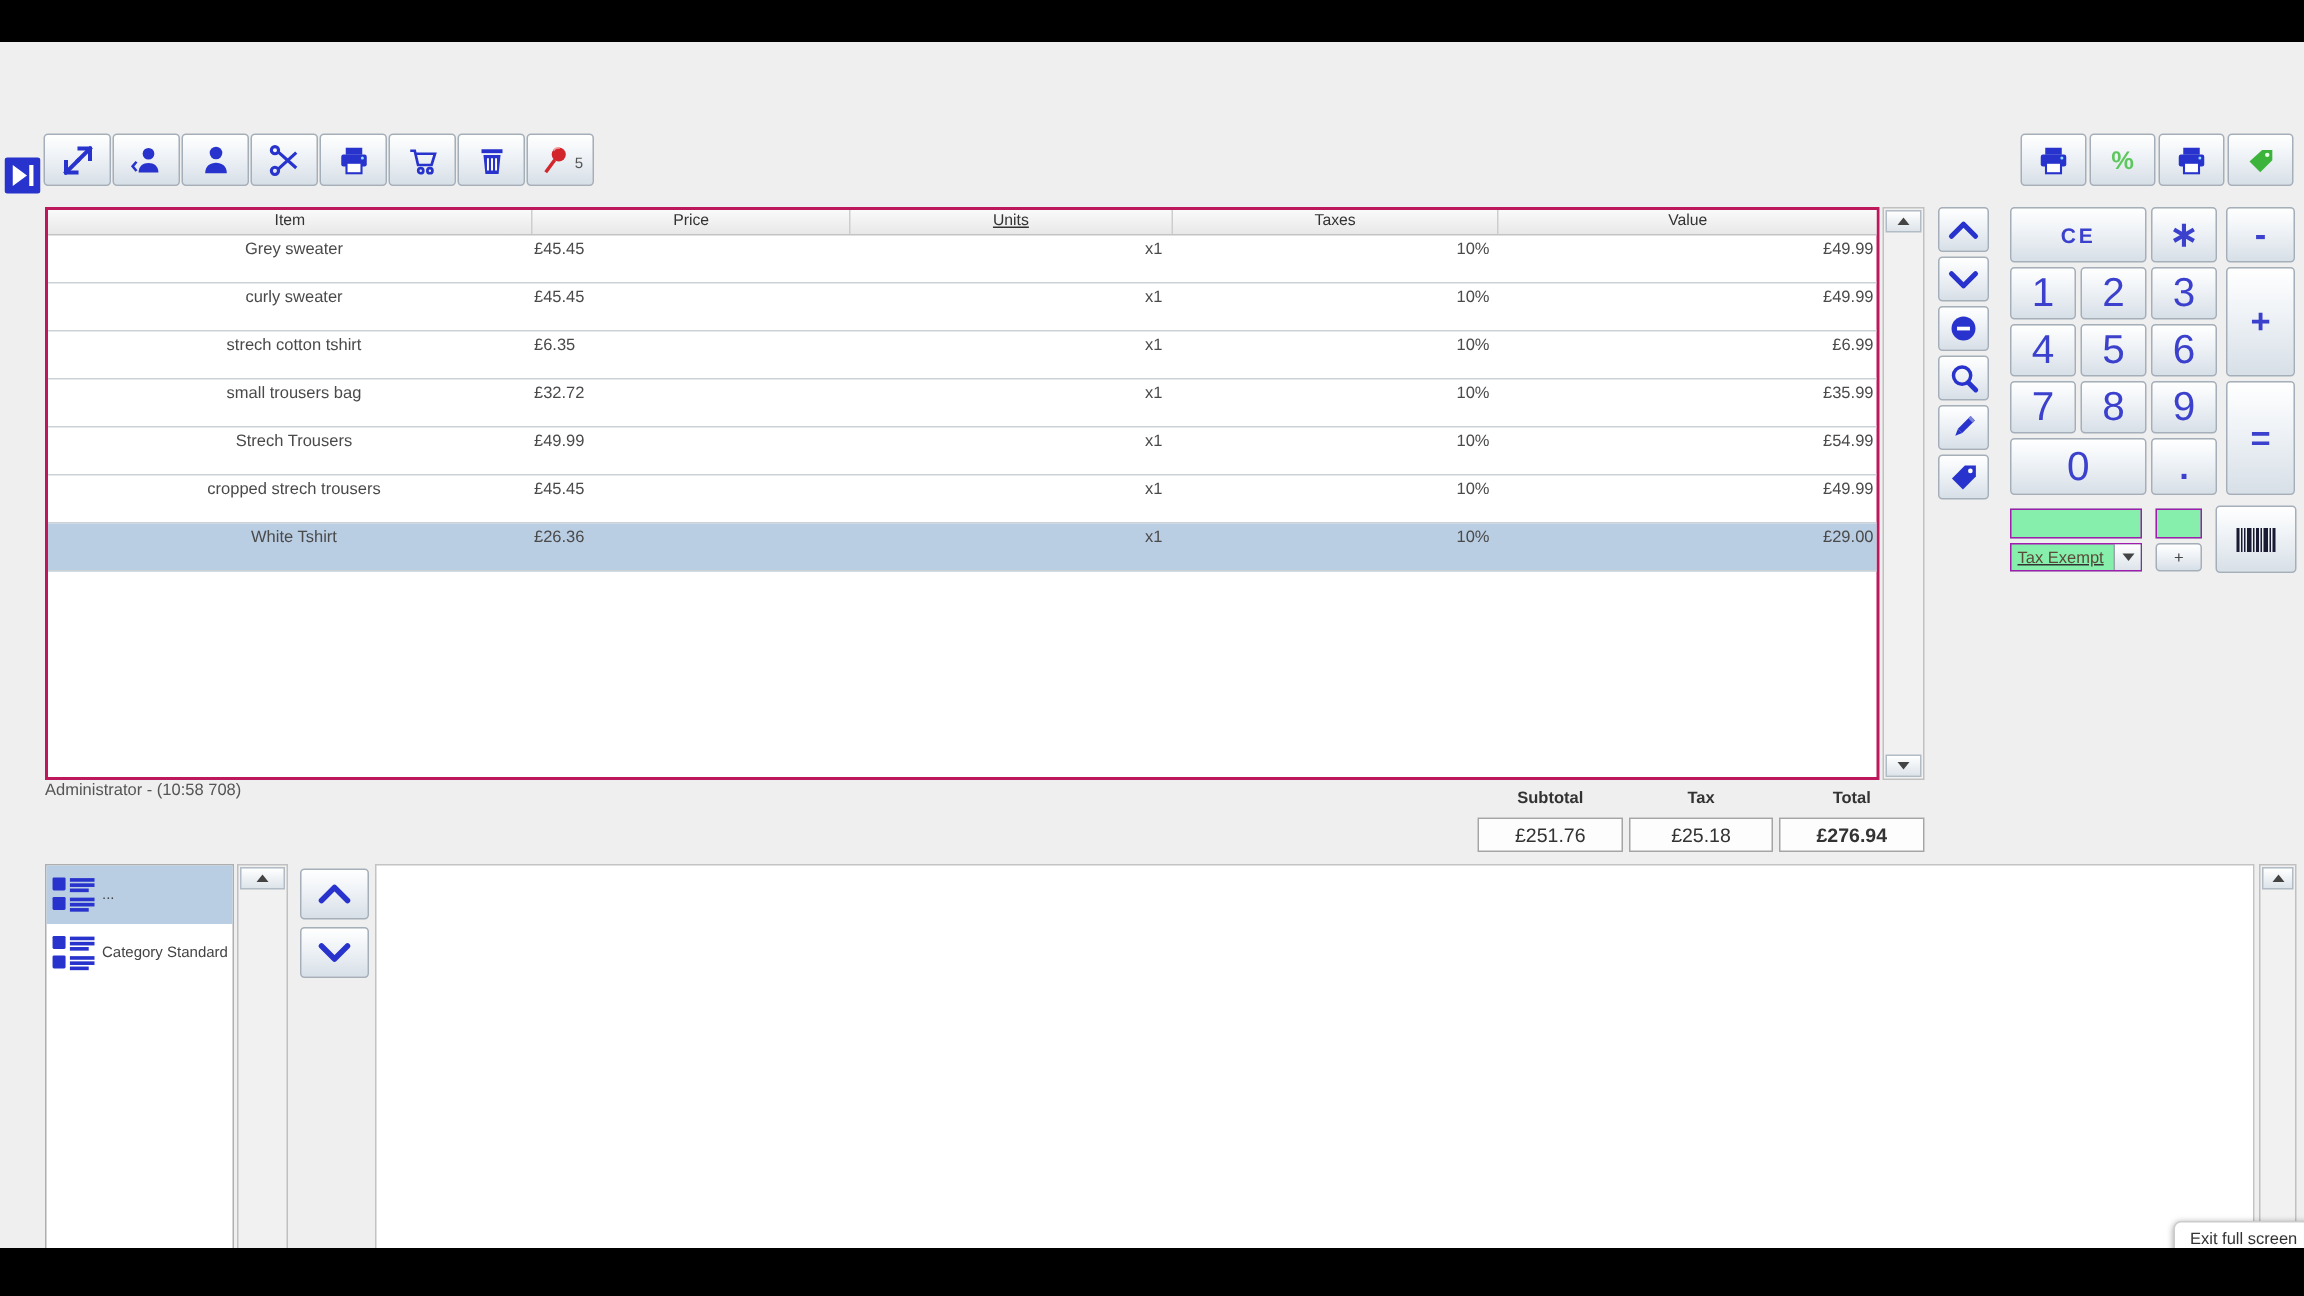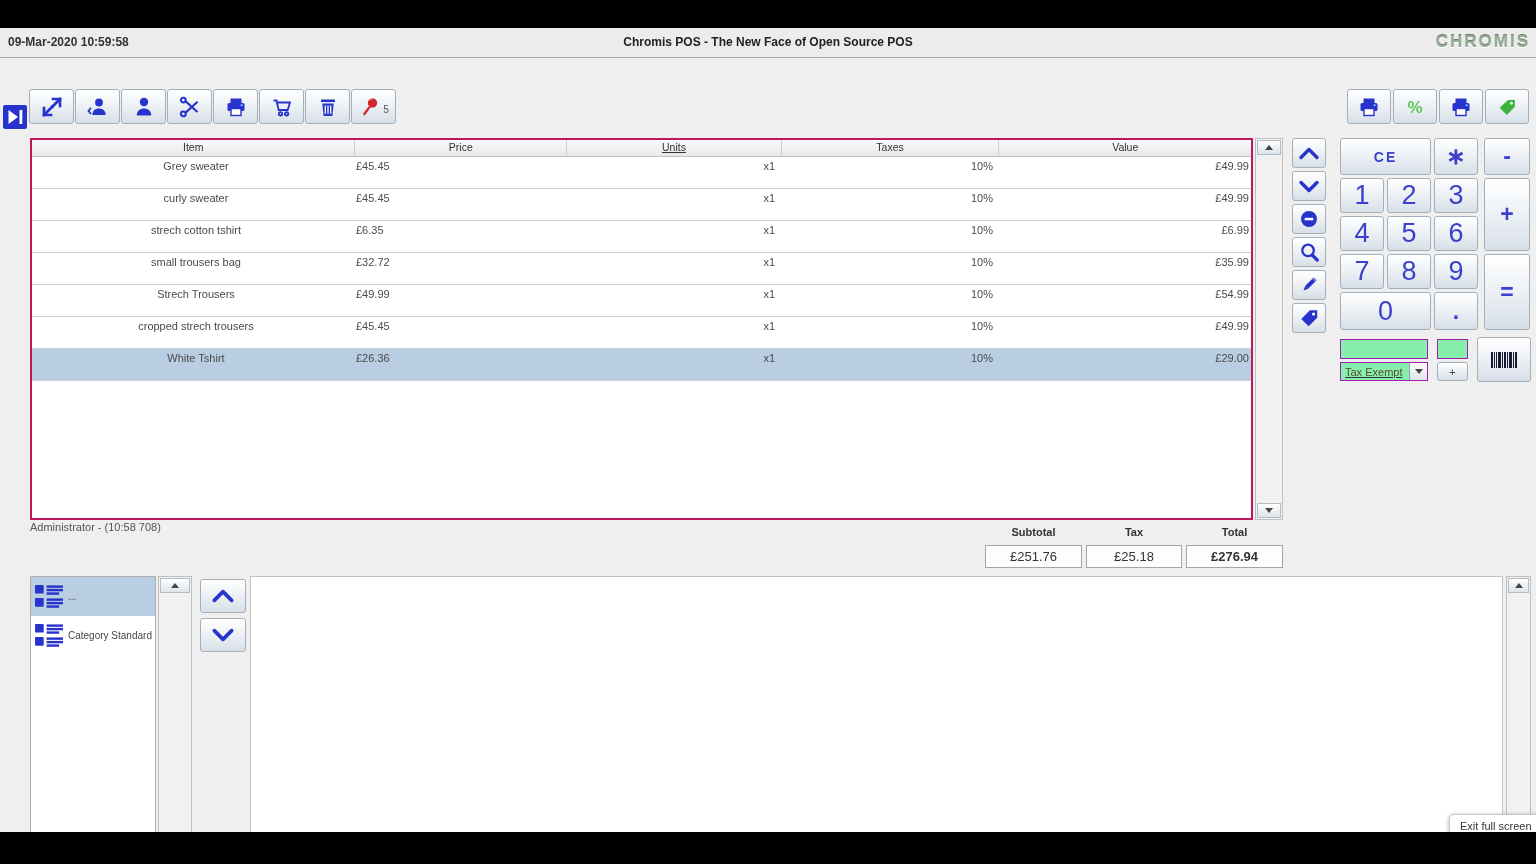--- a/index.html
+++ b/index.html
@@ -69,25 +69,20 @@
   #fs-tooltip:after{content:"";position:absolute;right:12px;bottom:-6px;width:0;height:0;
       border-left:7px solid transparent;border-right:7px solid transparent;border-top:7px solid #fff;}
 </style>
 </head>
 <body>
 
 <div id="app">
   <div class="bar-black" id="topbar"></div>
 
   <div id="workspace">
-    <div id="headerbar">
-      <div class="datetime">09-Mar-2020  10:59:58</div>
-      <div class="title">Chromis POS - The New Face of Open Source POS</div>
-      <div class="logo">CHROMIS</div>
-    </div>
 
     <div id="toolbar-left">
         <div class="btn" style="left: 29px; top: 61px; width: 45px; height: 35px;">
           <span style="display: flex; align-items: center;">
             <svg width="24" height="24" viewBox="0 0 24 24">
               <g stroke="#2733cc" stroke-width="2.7" fill="none" stroke-linecap="square">
                 <path d="M13 4h7v7"></path>
                 <path d="M20 4 12 12"></path>
                 <path d="M11 20H4v-7"></path>
                 <path d="M4 20l8-8"></path>

